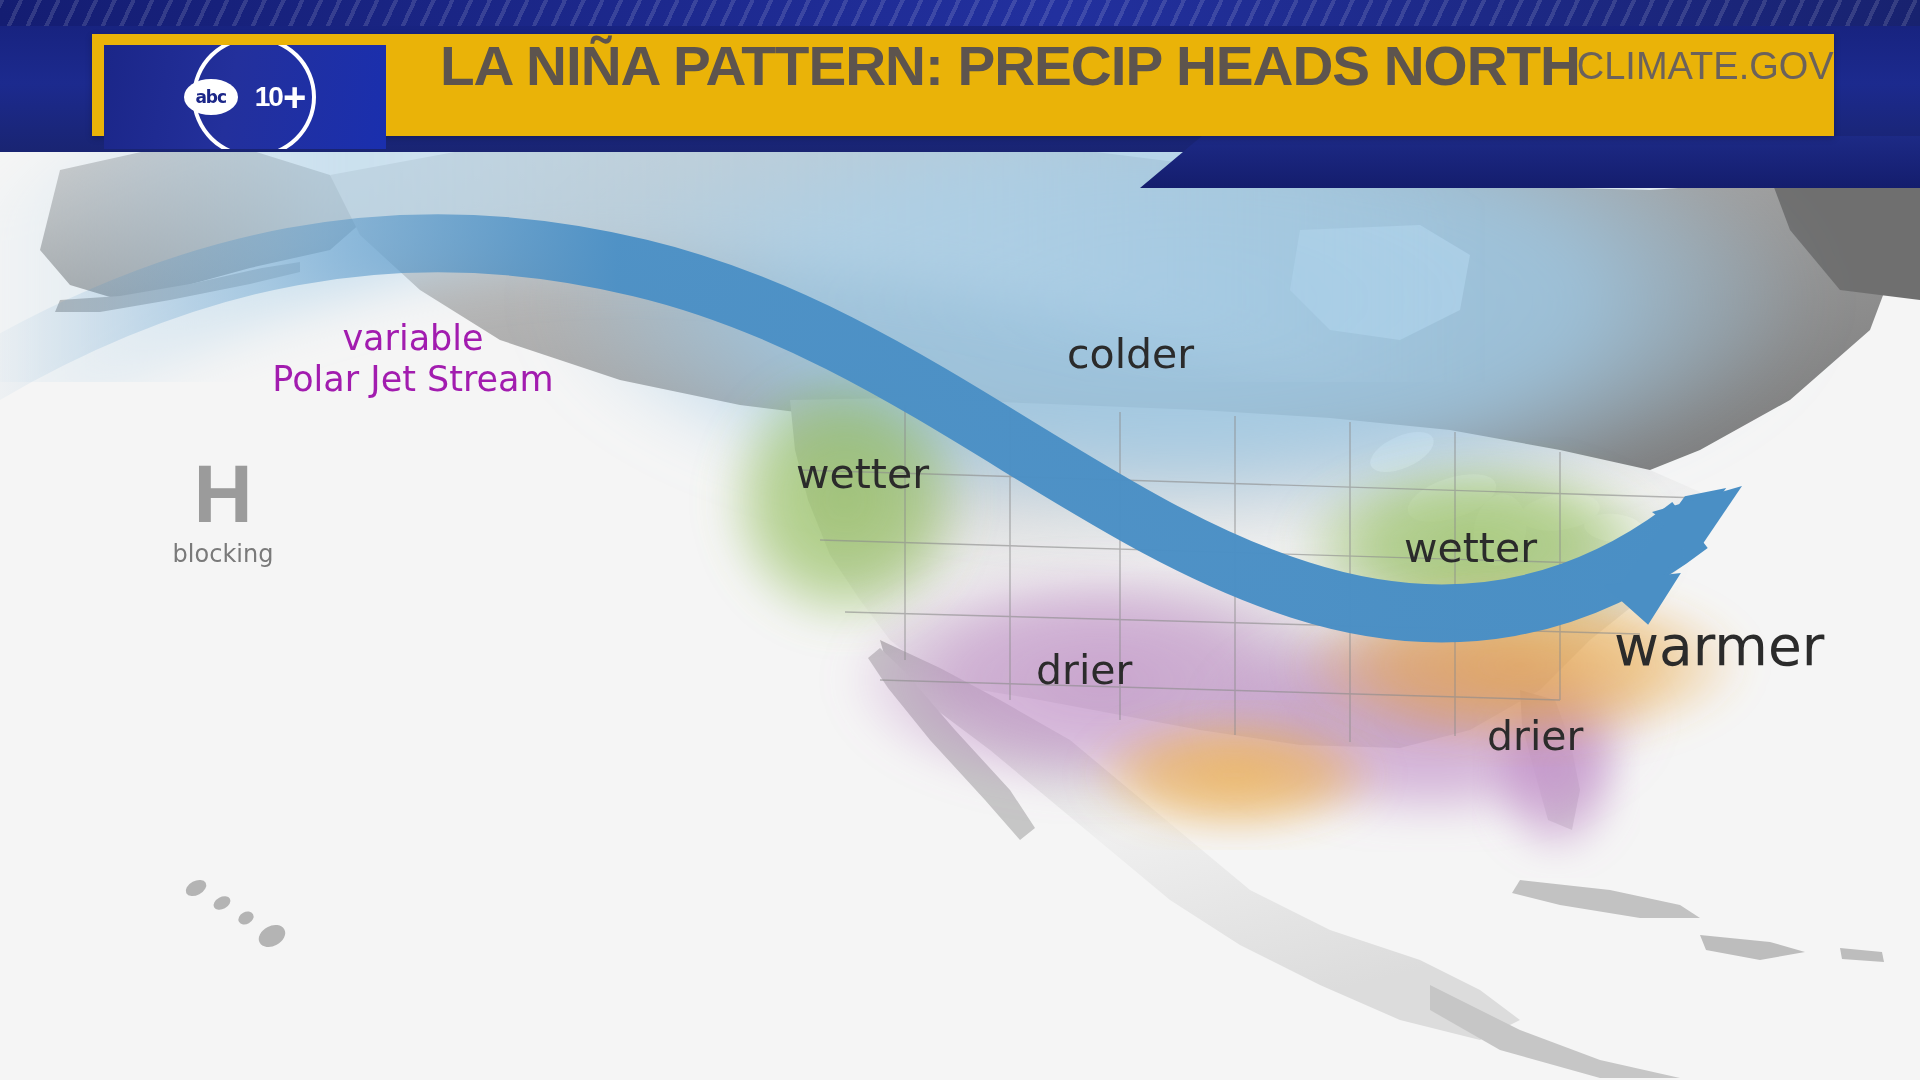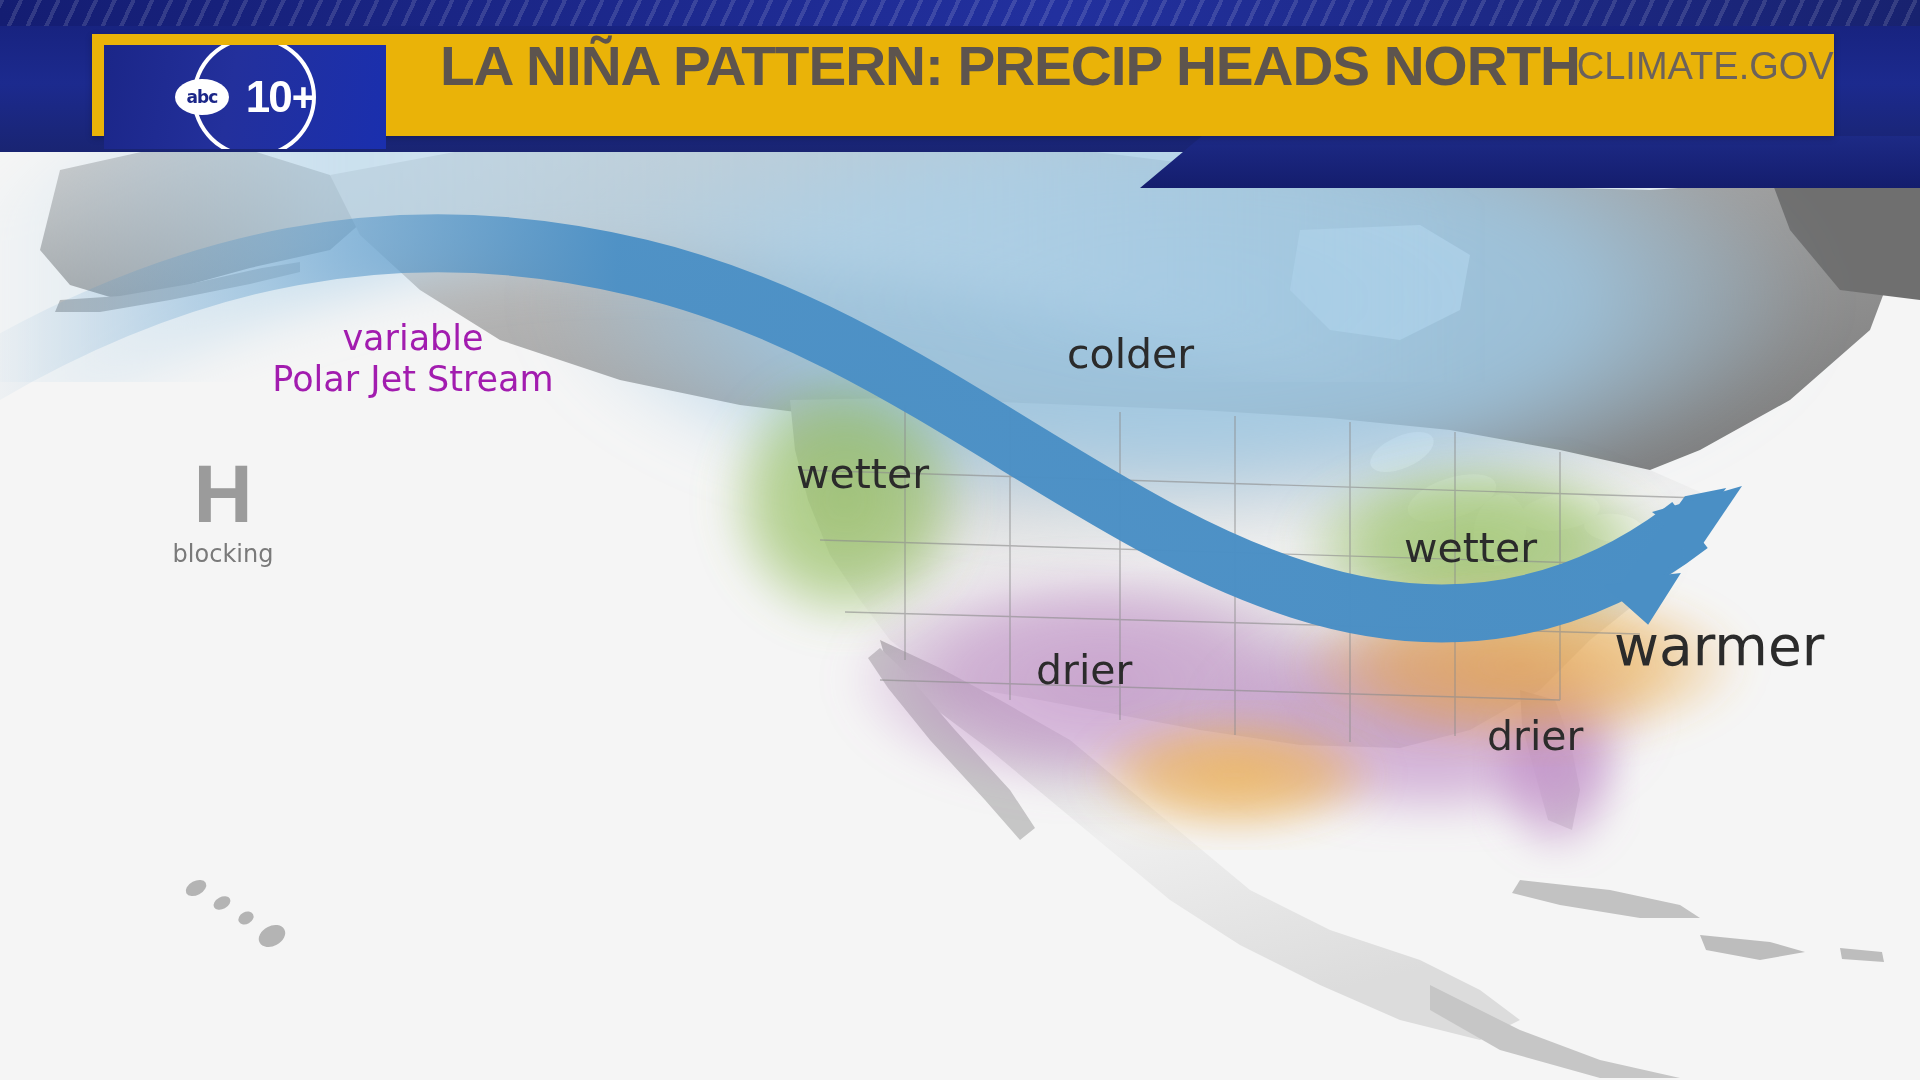--- a/index.html
+++ b/index.html
@@ -35,21 +35,21 @@
      background:linear-gradient(100deg,#1b2688 0%, #23309c 45%, #1a2fae 100%);
      margin:11px 0 11px 12px; display:flex; align-items:center; justify-content:center; overflow:hidden; }
   #logo-mark { position:relative; width:150px; height:104px; display:flex; align-items:center; justify-content:center; }
   #logo-ring { position:absolute; left:22px; top:-9px; width:124px; height:122px;
      border:4px solid #fff; border-radius:50%; }
   #logo-inner { position:relative; display:flex; align-items:center; z-index:2; }
   #abc-oval { width:54px; height:36px; border-radius:50%; background:#fff;
      display:flex; align-items:center; justify-content:center;
      font-family:"DejaVu Sans", sans-serif; font-size:17px; font-weight:700;
      color:#1b2688; letter-spacing:-1px; }
-  #ten-text { color:#fff; font-size:44px; font-weight:700; letter-spacing:-2px;
+  #ten-text { color:#fff; font-size:28px; font-weight:700; letter-spacing:-2px;
      font-family:"Liberation Sans", sans-serif; margin-left:17px; line-height:1; }
   #plus-text { color:#fff; font-size:40px; font-weight:700; line-height:1; margin-left:1px;
      font-family:"Liberation Sans", sans-serif; }
 
   #title-text-wrap { flex:1; display:flex; align-items:center; padding-left:26px; gap:30px; }
   #headline { font-family:"Liberation Sans", sans-serif; font-weight:700;
      font-size:55px; letter-spacing:-1px; color:#5d544e; white-space:nowrap;
      transform:scaleX(1.03); transform-origin:left center; }
   #source-tag { font-family:"Liberation Sans", sans-serif; font-weight:400;
      font-size:38px; letter-spacing:0px; color:#6b625c; white-space:nowrap; }

